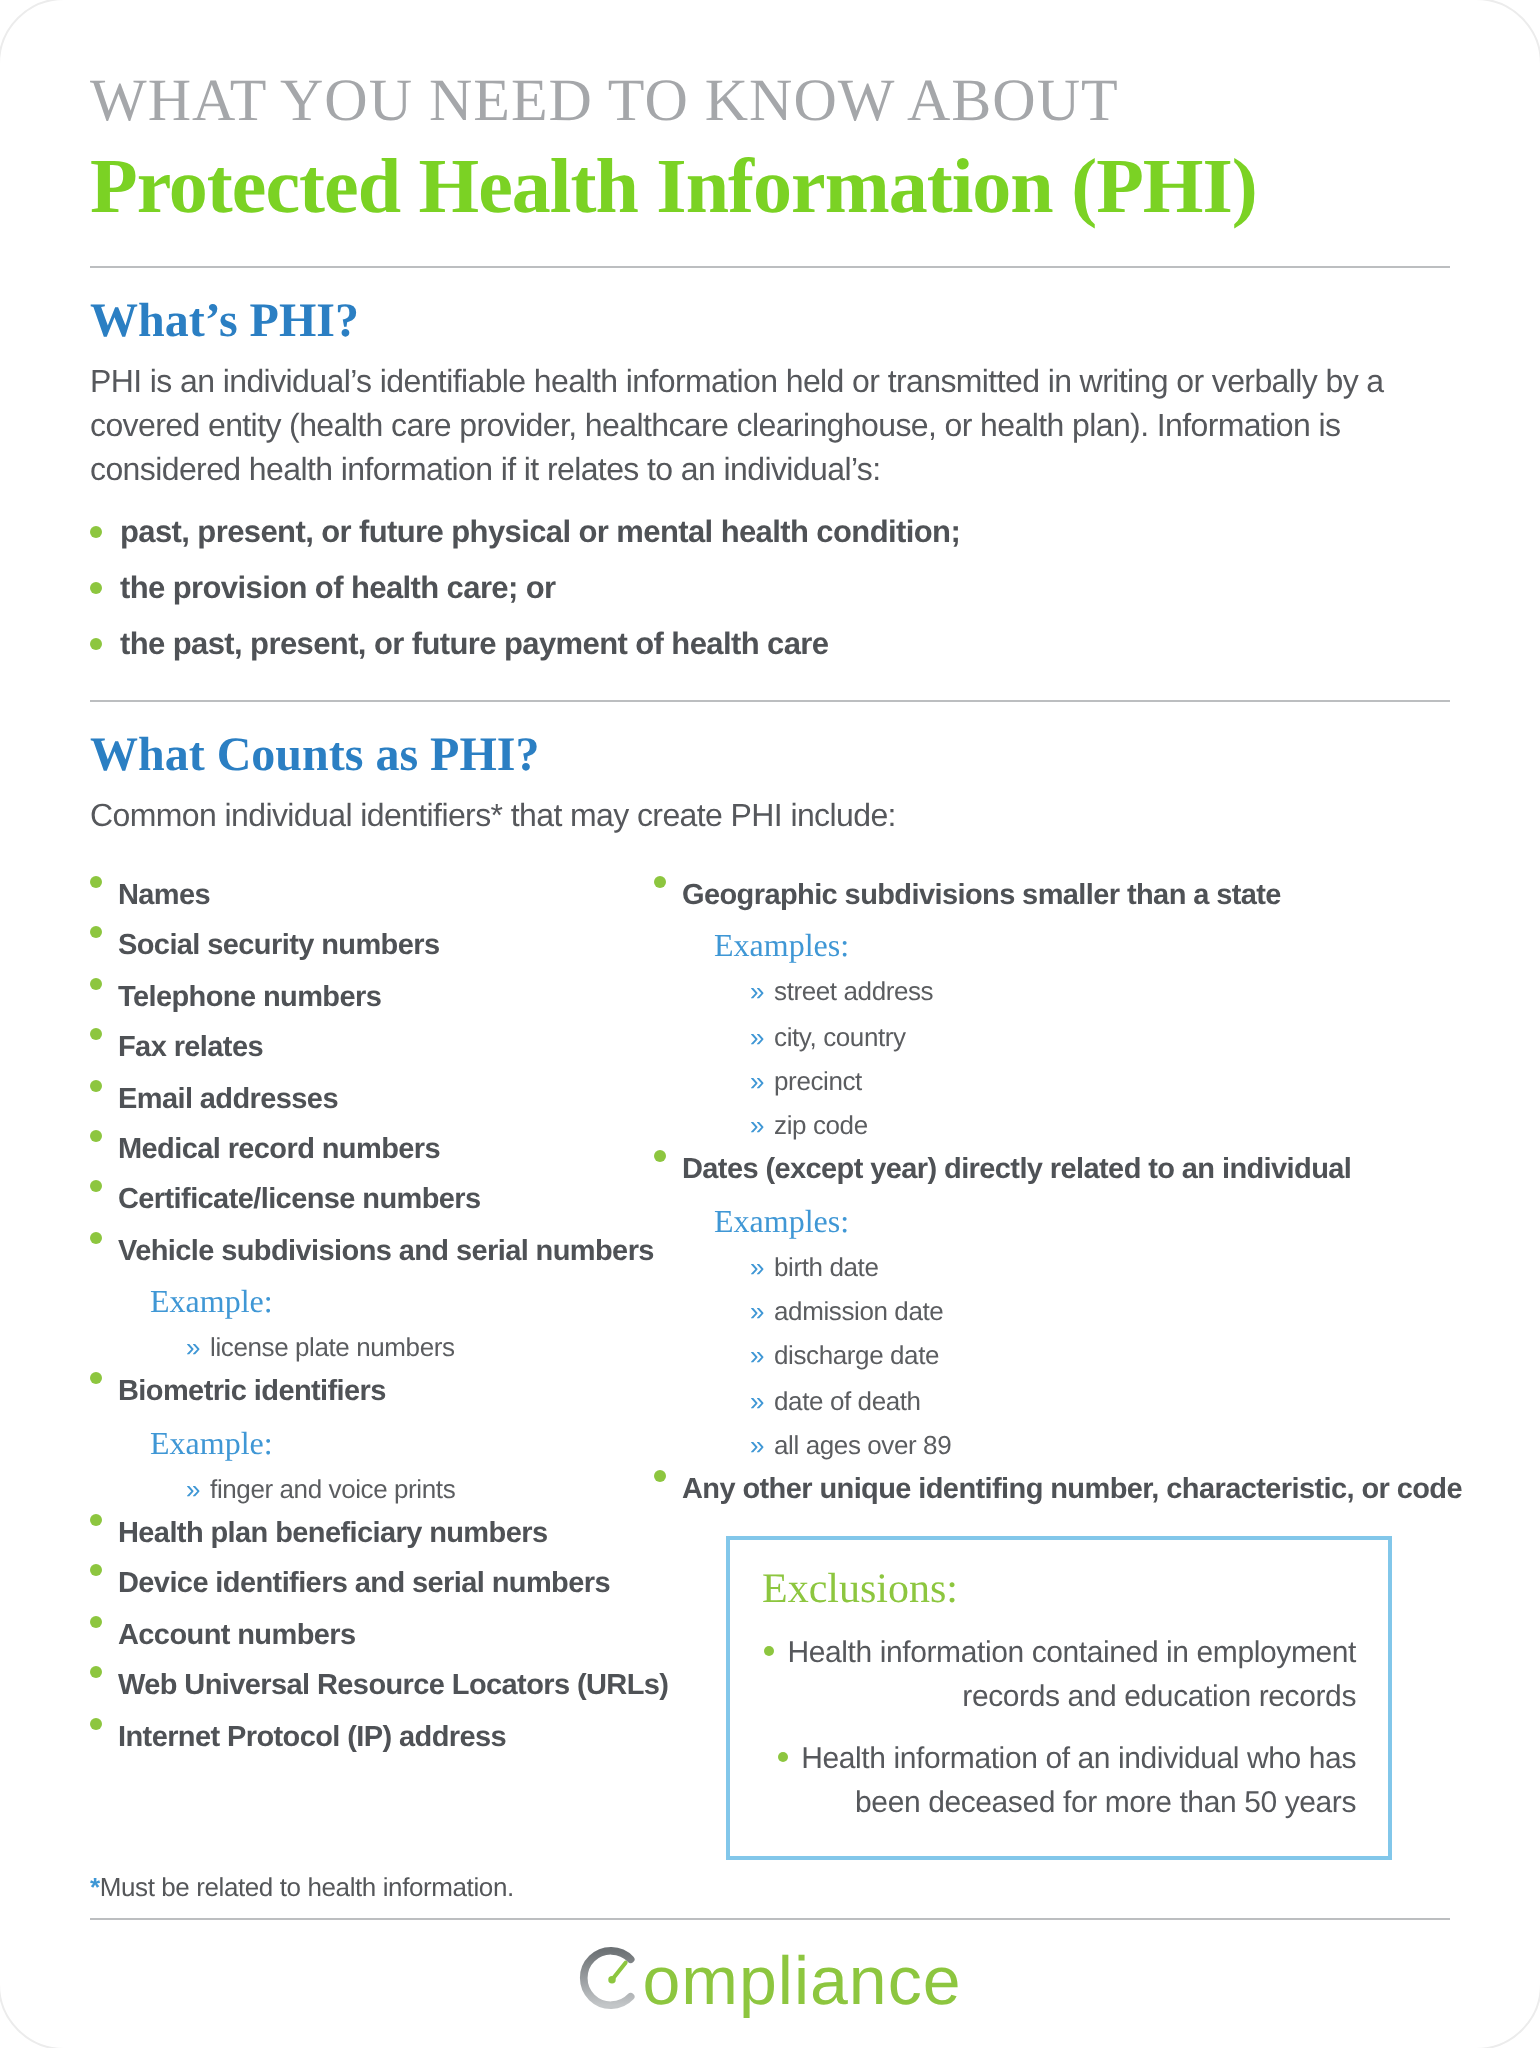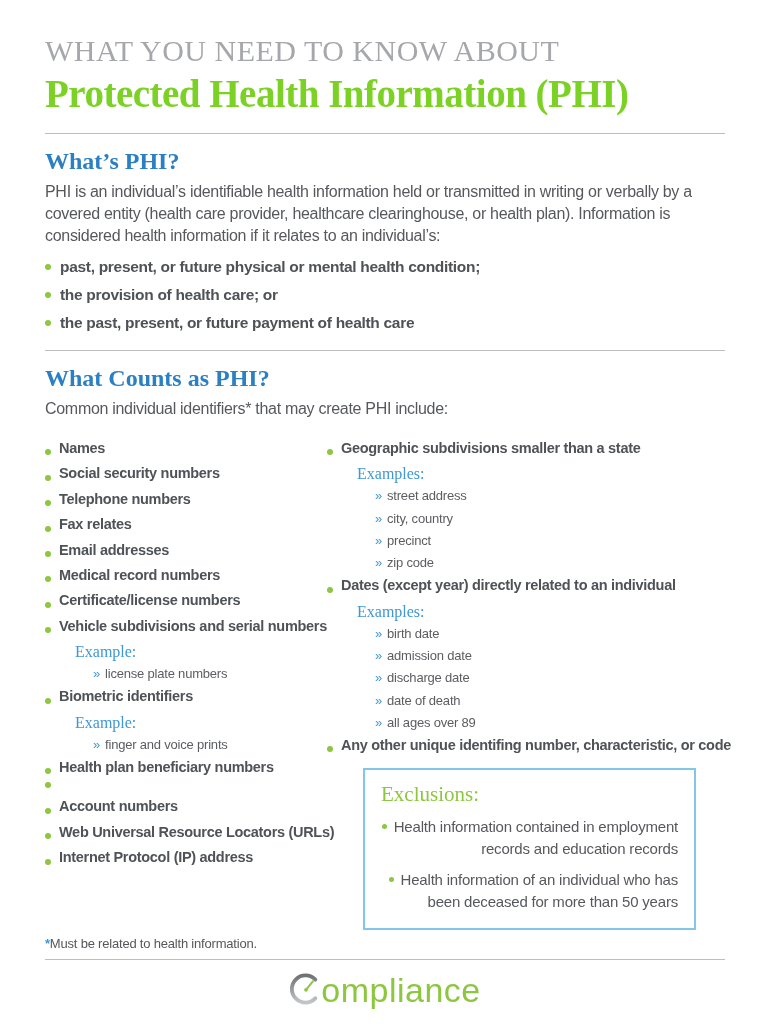--- a/index.html
+++ b/index.html
@@ -17,20 +17,21 @@
   .page{
     position:relative;
     width:770px;height:1024px;
     box-sizing:border-box;
     padding:34px 45px 0 45px;
     background:#fff;
     outline:1px solid #ececec;
     overflow:hidden;
     font-family:"Liberation Sans", sans-serif;
     color:var(--text-body);
+    border-radius:32px;
   }
   .kicker{
     font-family:"Liberation Serif", serif;
     font-size:30px;line-height:1.1;
     color:var(--kicker-gray);
     letter-spacing:.5px;
   }
   .doc-title{
     font-family:"Liberation Serif", serif;
     font-weight:700;
@@ -65,21 +66,21 @@
   .dot{
     display:inline-block;flex:0 0 auto;
     width:6px;height:6px;border-radius:50%;
     background:var(--bullet-green);
     margin-right:9px;position:relative;top:-2px;
   }
   .columns{display:flex;margin-top:20px;}
   .col-left{width:282px;flex:0 0 282px;}
   .col-right{flex:1 1 auto;}
   .li{
-    display:flex;align-items:flex-end;
+    display:flex;align-items:flex-start;
     font-weight:700;font-size:14.5px;letter-spacing:-0.3px;
     line-height:1.2;
     color:var(--text-dark);
     margin-bottom:8px;white-space:nowrap;
   }
   .li .dot{margin-right:8px;}
   .ex-label{
     font-family:"Liberation Serif", serif;
     font-size:16px;color:var(--example-blue);
     margin:1px 0 5px 30px;
@@ -193,20 +194,21 @@
           <span>Biometric identifiers</span>
         </div>
         <div class="ex-label">Example:</div>
         <div class="sub"><span class="chev">»</span><span>finger and voice prints</span></div>
         <div class="li">
           <span class="dot"></span>
           <span>Health plan beneficiary numbers</span>
         </div>
         <div class="li">
           <span class="dot"></span>
+          <span>Device identifiers and serial numbers</span>
         </div>
         <div class="li">
           <span class="dot"></span>
           <span>Account numbers</span>
         </div>
         <div class="li">
           <span class="dot"></span>
           <span>Web Universal Resource Locators (URLs)</span>
         </div>
         <div class="li">

